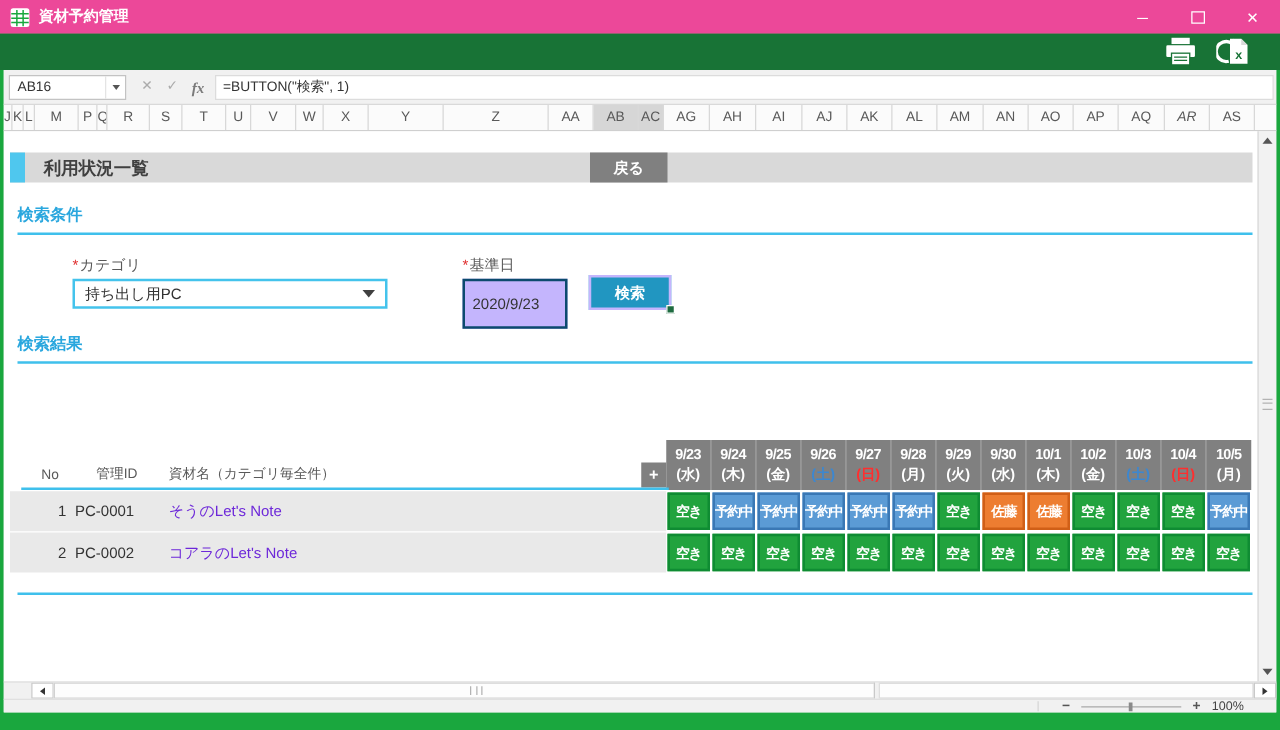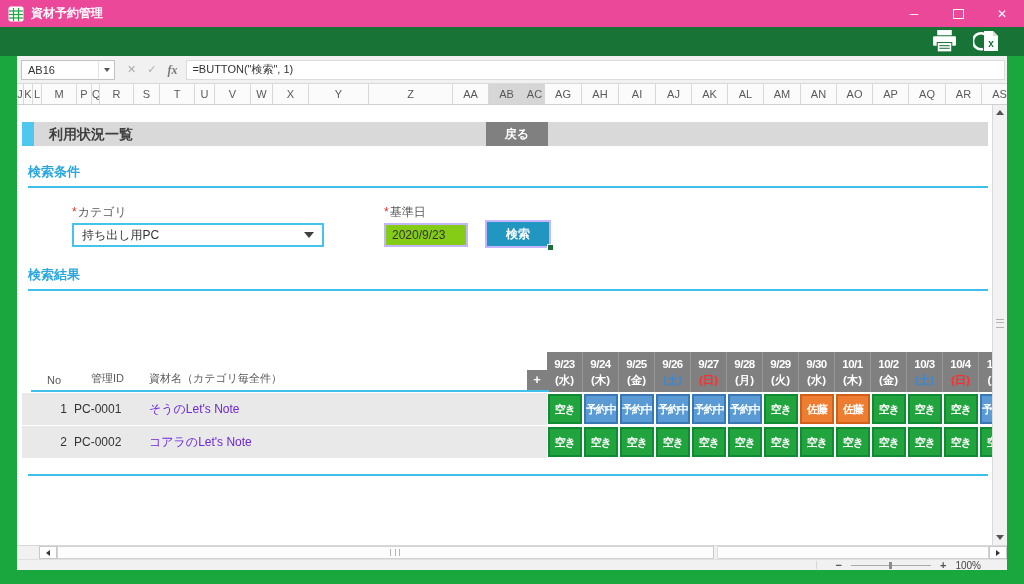--- a/index.html
+++ b/index.html
@@ -12,21 +12,21 @@
   .wtitle{color:#fff;font-size:12px;font-weight:bold;}
   .wctrls{margin-left:auto;display:flex;height:27px;}
   .wbtn{width:44px;height:27px;display:flex;align-items:center;justify-content:center;color:#fff;font-size:12px;cursor:default;}
   .maxbox{width:9px;height:8px;border:1px solid #fff;display:block;}
 
   
   .band{height:29px;background:#187336;display:flex;align-items:center;justify-content:flex-end;gap:16px;padding-right:24px;}
   .tbicon{display:inline-flex;cursor:pointer;}
 
   
-  .app{margin:0 17px;background:#f1f1f1;}
+  .app{margin:0 3px;background:#f1f1f1;}
 
   
   .frow{height:27px;border-bottom:1px solid #d9d9d9;display:flex;align-items:center;padding-left:4px;background:#f1f1f1;}
   .namebox{width:86px;height:18px;background:#fff;border:1px solid #c3c3c3;display:flex;align-items:center;font-size:11px;color:#333;padding-left:6px;}
   .nbarrow{margin-left:auto;width:15px;height:100%;border-left:1px solid #e4e4e4;display:flex;align-items:center;justify-content:center;}
   .tri-dn{width:0;height:0;border-left:3px solid transparent;border-right:3px solid transparent;border-top:4px solid #555;}
   .fbicons{display:flex;align-items:center;margin-left:12px;gap:11px;font-size:11px;color:#ababab;}
   .fbi{line-height:1;}
   .fbi.fx{font-style:italic;font-weight:bold;color:#7a7a7a;font-family:"Liberation Serif","DejaVu Serif",serif;font-size:12px;}
   .finput{flex:1;height:18px;background:#fff;border:1px solid #dcdcdc;margin-left:9px;margin-right:2px;display:flex;align-items:center;padding-left:5px;font-size:11px;color:#333;}
@@ -75,21 +75,21 @@
   .backbtn{position:absolute;left:464px;top:0;width:62px;height:24px;background:#808080;color:#fff;border:none;font-size:12px;font-weight:bold;cursor:pointer;font-family:inherit;}
 
   .sechdr{position:absolute;left:11px;right:4px;font-size:13px;font-weight:bold;color:#2aa7de;padding-bottom:5px;border-bottom:2px solid #3fc0ec;}
   .sec1{top:58px;} .sec2{top:161px;}
 
   .flabel{position:absolute;top:99px;font-size:12px;color:#595959;}
   .lab-cat{left:55px;} .lab-date{left:367px;}
   .req{color:#e03030;margin-right:1px;}
   .select{position:absolute;left:55px;top:118px;width:252px;height:24px;border:2px solid #44c3ec;background:#fff;box-sizing:border-box;display:flex;align-items:center;padding:0 8px;font-size:12px;color:#333;cursor:pointer;}
   .selarrow{margin-left:auto;width:0;height:0;border-left:5px solid transparent;border-right:5px solid transparent;border-top:6px solid #404040;}
-  .dateinput{position:absolute;left:367px;top:118px;width:84px;height:24px;border:2px solid #c4b5fd;background:#84cc16;box-sizing:border-box;display:flex;align-items:center;padding-left:6px;font-size:12px;color:#333;}
+  .dateinput{position:absolute;left:367px;top:118px;width:84px;height:40px;border:2px solid #0c4a6e;background:#c4b5fd;box-sizing:border-box;display:flex;align-items:center;padding-left:6px;font-size:12px;color:#333;}
   .searchbtn{position:absolute;left:468px;top:115px;width:66px;height:28px;background:#2196c1;border:2px solid #c4b5fd;color:#fff;font-size:12px;font-weight:bold;box-sizing:border-box;cursor:pointer;font-family:inherit;}
   .searchbtn::after{content:"";position:absolute;right:-5px;bottom:-5px;width:5px;height:5px;background:#1e6b40;border:1px solid #fff;}
 
   .weeknav{position:absolute;left:11px;top:203px;display:flex;gap:7px;}
   .navbtn{height:21px;background:#808080;color:#fff;border:none;font-size:12px;font-weight:bold;padding:0 10px;cursor:pointer;font-family:inherit;}
 
   .rtable{position:absolute;left:5px;top:247px;width:993px;}
   .thead{display:flex;height:40px;}
   .thead-left{width:525px;flex:none;position:relative;}
   .th-no{position:absolute;left:25px;bottom:6px;font-size:11px;color:#595959;}
@@ -207,21 +207,21 @@
         <div class="colh" style="width: 37px;">AH</div>
         <div class="colh" style="width: 37px;">AI</div>
         <div class="colh" style="width: 36px;">AJ</div>
         <div class="colh" style="width: 36px;">AK</div>
         <div class="colh" style="width: 36px;">AL</div>
         <div class="colh" style="width: 37px;">AM</div>
         <div class="colh" style="width: 36px;">AN</div>
         <div class="colh" style="width: 36px;">AO</div>
         <div class="colh" style="width: 36px;">AP</div>
         <div class="colh" style="width: 37px;">AQ</div>
-        <div class="colh" style="width: 36px;">AR</div>
+        <div class="colh" style="width: 36px; font-style: italic;">AR</div>
         <div class="colh" style="width: 36px;">AS</div>
       </div>
 
     <div class="sheetwrap">
       <div class="sheet">
 
         <div class="ptitle">
           <span class="accent"></span>
           <span class="ptext">利用状況一覧</span>
           <button class="backbtn">戻る</button>

